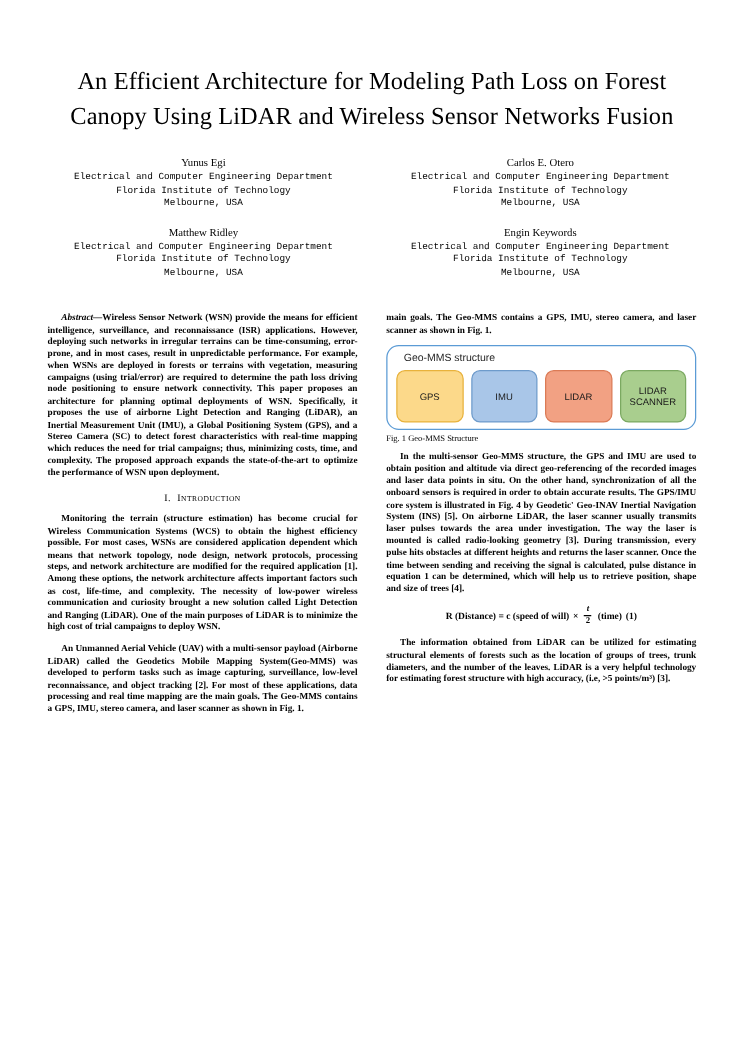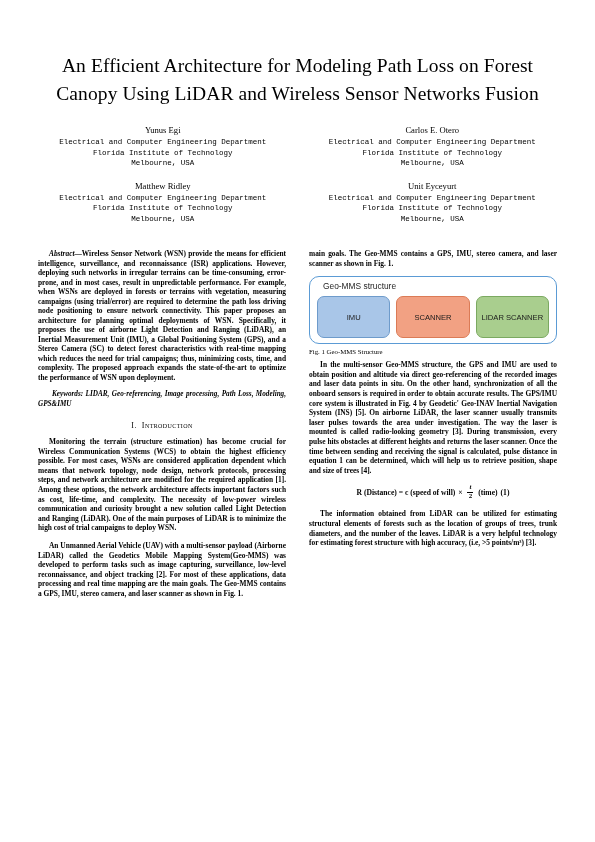--- a/index.html
+++ b/index.html
@@ -220,50 +220,50 @@
       </div>
     </div>
     <div class="author-col">
       <div class="author-block">
         <div class="author-name">Carlos E. Otero</div>
         <div class="author-line">Electrical and Computer Engineering Department</div>
         <div class="author-line">Florida Institute of Technology</div>
         <div class="author-line">Melbourne, USA</div>
       </div>
       <div class="author-block">
-        <div class="author-name">Unit Eyceyurt</div>
+        <div class="author-name">Engin Keywords</div>
         <div class="author-line">Electrical and Computer Engineering Department</div>
         <div class="author-line">Florida Institute of Technology</div>
         <div class="author-line">Melbourne, USA</div>
       </div>
     </div>
   </div>
 
   <div class="columns">
 
     <div class="col">
       <p class="abstract"><span class="abstract-lead">Abstract—</span><span>Wireless Sensor Network (WSN) provide the means for efficient intelligence, surveillance, and reconnaissance (ISR) applications. However, deploying such networks in irregular terrains can be time-consuming, error-prone, and in most cases, result in unpredictable performance. For example, when WSNs are deployed in forests or terrains with vegetation, measuring campaigns (using trial/error) are required to determine the path loss driving node positioning to ensure network connectivity. This paper proposes an architecture for planning optimal deployments of WSN. Specifically, it proposes the use of airborne Light Detection and Ranging (LiDAR), an Inertial Measurement Unit (IMU), a Global Positioning System (GPS), and a Stereo Camera (SC) to detect forest characteristics with real-time mapping which reduces the need for trial campaigns; thus, minimizing costs, time, and complexity. The proposed approach expands the state-of-the-art to optimize the performance of WSN upon deployment.</span></p>
 
-      <p class="keywords"><span>Keywords:</span> <span>LIDAR, Geo-referencing, Image processing, Path Loss, Modeling, GPS&amp;IMU</span></p>
 
       <h2 class="section"><span class="sec-num">I.</span><span>Introduction</span></h2>
 
       <p class="body">Monitoring the terrain (structure estimation) has become crucial for Wireless Communication Systems (WCS) to obtain the highest efficiency possible. For most cases, WSNs are considered application dependent which means that network topology, node design, network protocols, processing steps, and network architecture are modified for the required application [1]. Among these options, the network architecture affects important factors such as cost, life-time, and complexity. The necessity of low-power wireless communication and curiosity brought a new solution called Light Detection and Ranging (LiDAR). One of the main purposes of LiDAR is to minimize the high cost of trial campaigns to deploy WSN.</p>
       <p class="body">An Unmanned Aerial Vehicle (UAV) with a multi-sensor payload (Airborne LiDAR) called the Geodetics Mobile Mapping System(Geo-MMS) was developed to perform tasks such as image capturing, surveillance, low-level reconnaissance, and object tracking [2]. For most of these applications, data processing and real time mapping are the main goals. The Geo-MMS contains a GPS, IMU, stereo camera, and laser scanner as shown in Fig. 1.</p>
     </div>
 
     <div class="col">
       <p class="body noindent">main goals. The Geo-MMS contains a GPS, IMU, stereo camera, and laser scanner as shown in Fig. 1.</p>
 
       <div class="figure">
         <div class="fig-frame">
           <div class="fig-label">Geo-MMS structure</div>
           <div class="fig-boxes">
+            <div class="fig-box box-gps">GPS</div>
             <div class="fig-box box-imu">IMU</div>
-            <div class="fig-box box-camera">SCANNER</div>
+            <div class="fig-box box-camera">LIDAR</div>
             <div class="fig-box box-laser">LIDAR SCANNER</div>
           </div>
         </div>
         <div class="fig-caption">Fig. 1 Geo-MMS Structure</div>
       </div>
 
       <p class="body">In the multi-sensor Geo-MMS structure, the GPS and IMU are used to obtain position and altitude via direct geo-referencing of the recorded images and laser data points in situ. On the other hand, synchronization of all the onboard sensors is required in order to obtain accurate results. The GPS/IMU core system is illustrated in Fig. 4 by Geodetic' Geo-INAV Inertial Navigation System (INS) [5]. On airborne LiDAR, the laser scanner usually transmits laser pulses towards the area under investigation. The way the laser is mounted is called radio-looking geometry [3]. During transmission, every pulse hits obstacles at different heights and returns the laser scanner. Once the time between sending and receiving the signal is calculated, pulse distance in equation 1 can be determined, which will help us to retrieve position, shape and size of trees [4].</p>
 
       <div class="equation">
         <span>R (Distance)  =  c  (speed of will)</span>

